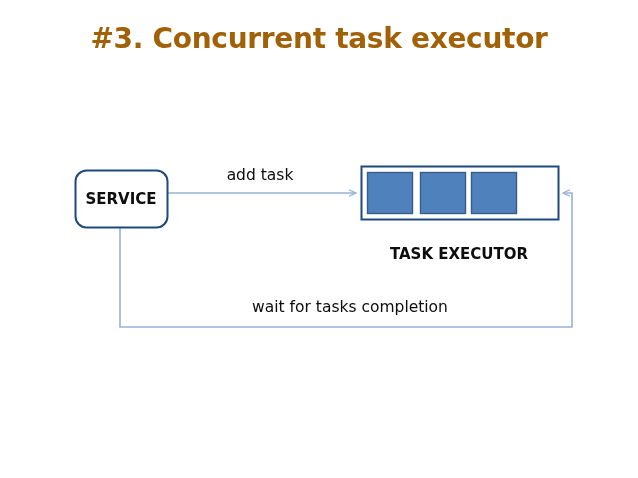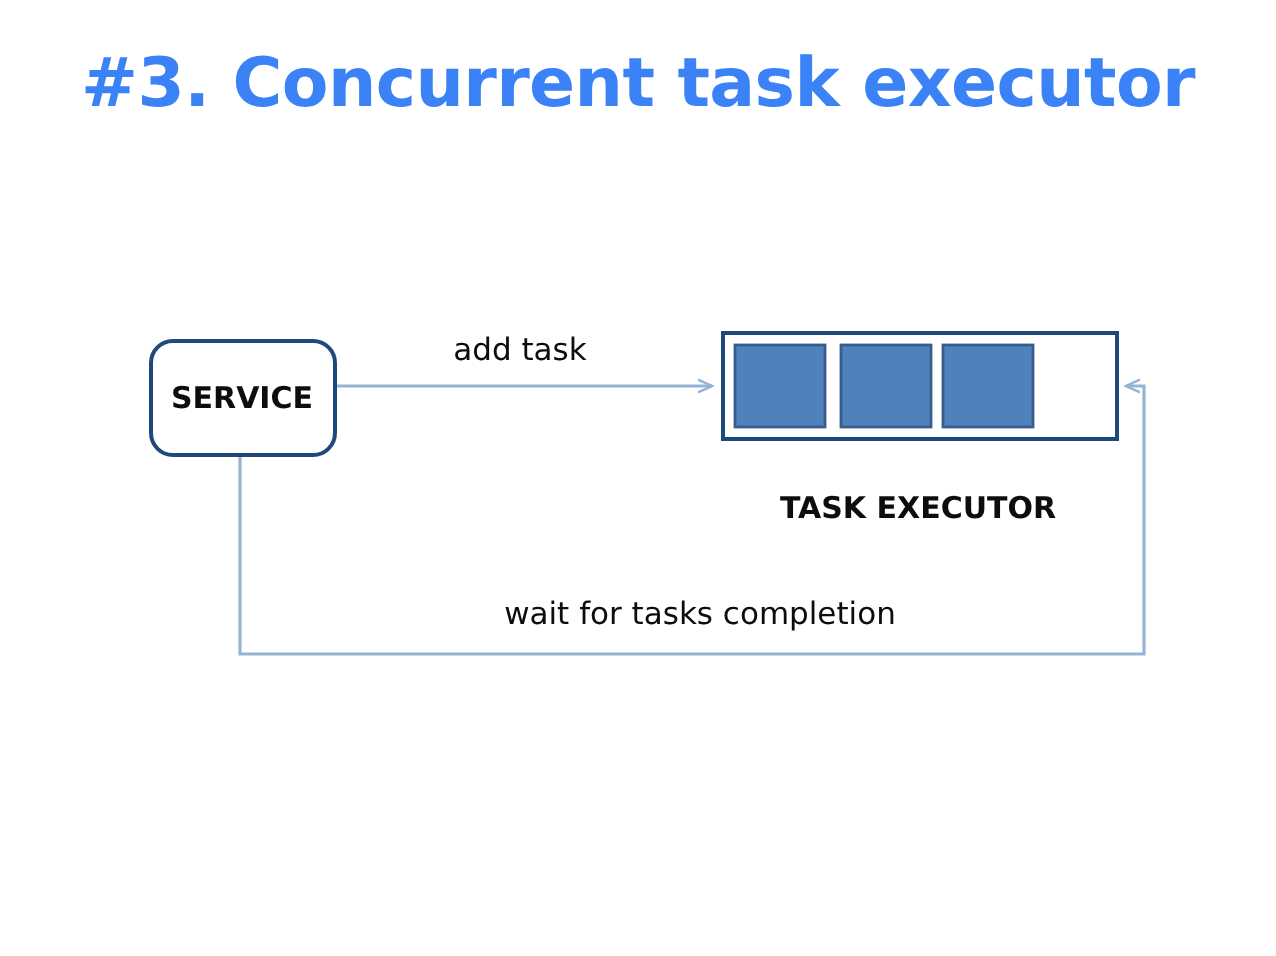--- a/index.html
+++ b/index.html
@@ -21,23 +21,23 @@
     background: #ffffff;
   }
   #slide-title {
     position: absolute;
     left: 0;
     top: 22px;
     width: 638px;
     text-align: center;
     font-family: "DejaVu Sans", sans-serif;
     font-weight: bold;
-    font-size: 34px;
+    font-size: 28px;
     letter-spacing: -0.3px;
-    color: #3b82f6;
+    color: #a16207;
     white-space: nowrap;
   }
   #diagram {
     position: absolute;
     left: 0;
     top: 0;
   }
   .svg-label {
     font-family: "DejaVu Sans", sans-serif;
     fill: #0d0d0d;

